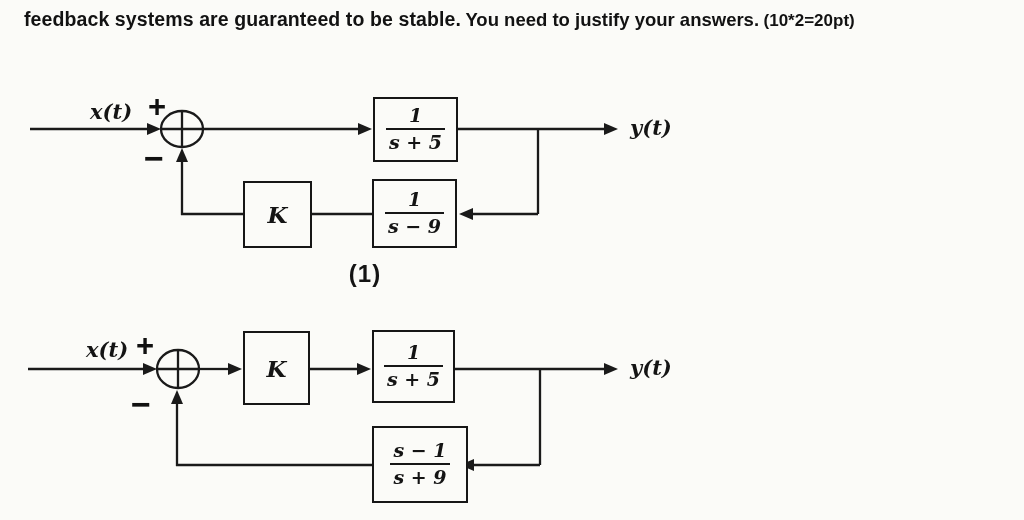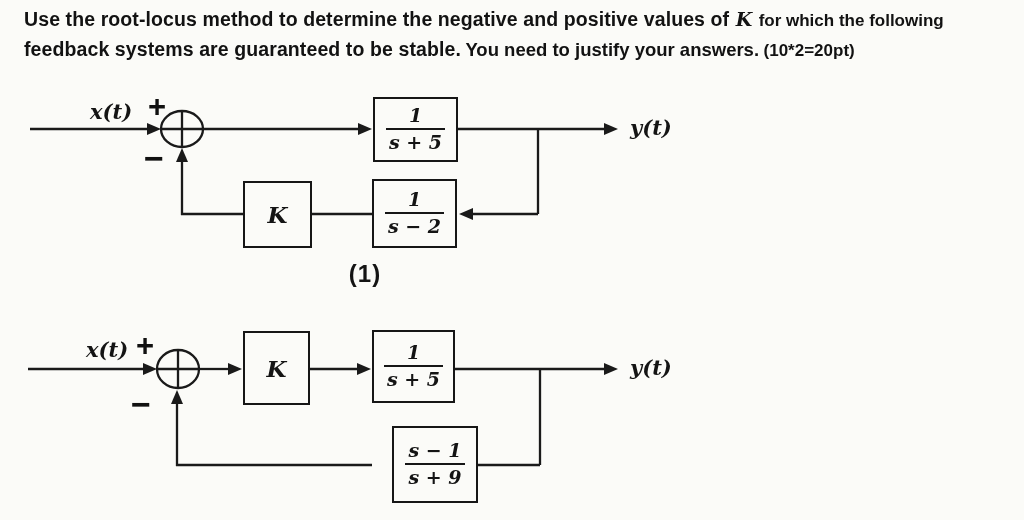--- a/index.html
+++ b/index.html
@@ -70,25 +70,20 @@
     letter-spacing: 1px;
   }
 </style>
 </head>
 <body>
 
 <div class="page">
 
   <div class="heading">
     <div class="hline">
-      <span class="h-a">Use the root-locus method to determine the negative and positive values of</span>
-      <span class="h-k">K</span>
-      <span class="h-b">for which the following</span>
-    </div>
-    <div class="hline">
       <span class="h-a">feedback systems are guaranteed to be stable.</span>
       <span class="h-c">You need to justify your answers.</span>
       <span class="h-d">(10*2=20pt)</span>
     </div>
   </div>
 
   <svg class="wires" width="1024" height="520" viewBox="0 0 1024 520" stroke="#1a1a1a" stroke-width="2.3" fill="none">
 
     <g>
       <line x1="30" y1="129" x2="150" y2="129"></line>
@@ -143,21 +138,21 @@
   </div>
 
   <div class="block" style="left:243px; top:181px; width:69px; height:67px;">
     <span class="gain">K</span>
   </div>
 
   <div class="block" style="left:372px; top:179px; width:85px; height:69px;">
     <span class="frac">
       <span class="num">1</span>
       <span class="bar"></span>
-      <span class="den">s − 2</span>
+      <span class="den">s − 9</span>
     </span>
   </div>
 
   <div class="siglabel" style="left:630px; top:116px;">y(t)</div>
   <div class="caption" style="left:330px; top:260px; width:70px; text-align:center;">(1)</div>
 
   <div class="siglabel" style="left:86px; top:338px;">x(t)</div>
   <div class="sign plus" style="left:136px; top:330px;">+</div>
   <div class="sign minus" style="left:131px; top:387px;">−</div>
 
@@ -168,21 +163,21 @@
   <div class="block" style="left:372px; top:330px; width:83px; height:73px;">
     <span class="frac">
       <span class="num">1</span>
       <span class="bar"></span>
       <span class="den">s + 5</span>
     </span>
   </div>
 
   <div class="siglabel" style="left:630px; top:356px;">y(t)</div>
 
-  <div class="block" style="left:372px; top:426px; width:86px; height:77px;margin-left:20px;">
+  <div class="block" style="left:372px; top:426px; width:96px; height:77px;">
     <span class="frac">
       <span class="num">s − 1</span>
       <span class="bar"></span>
       <span class="den">s + 9</span>
     </span>
   </div>
 
 </div>
 
 </body></html>

